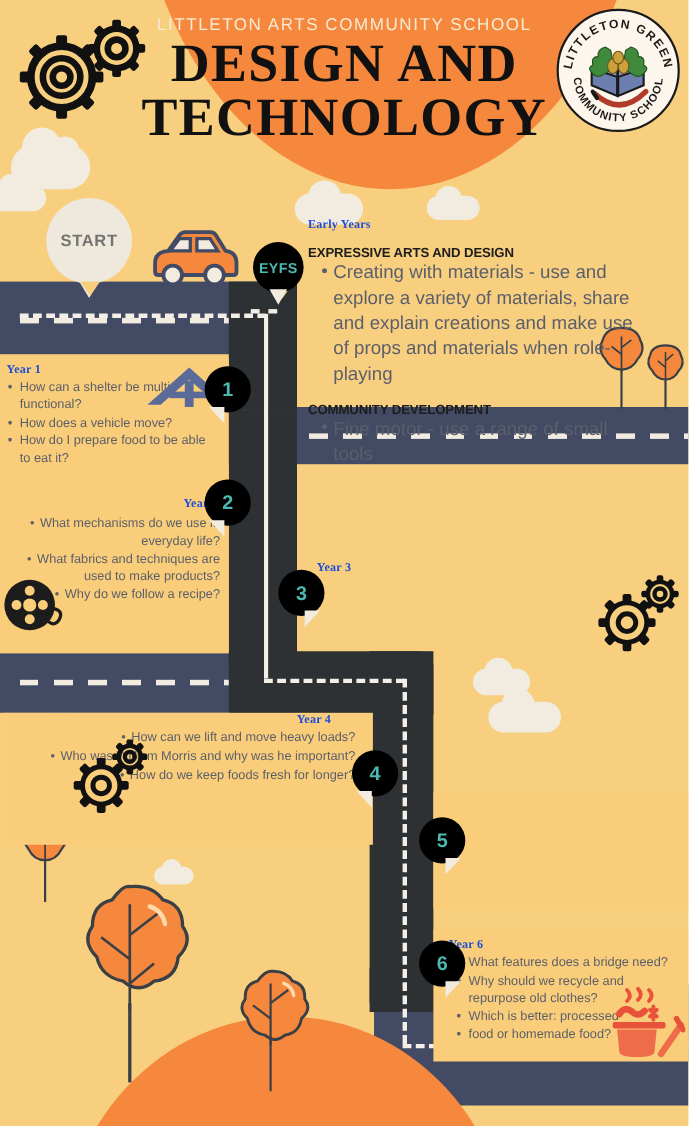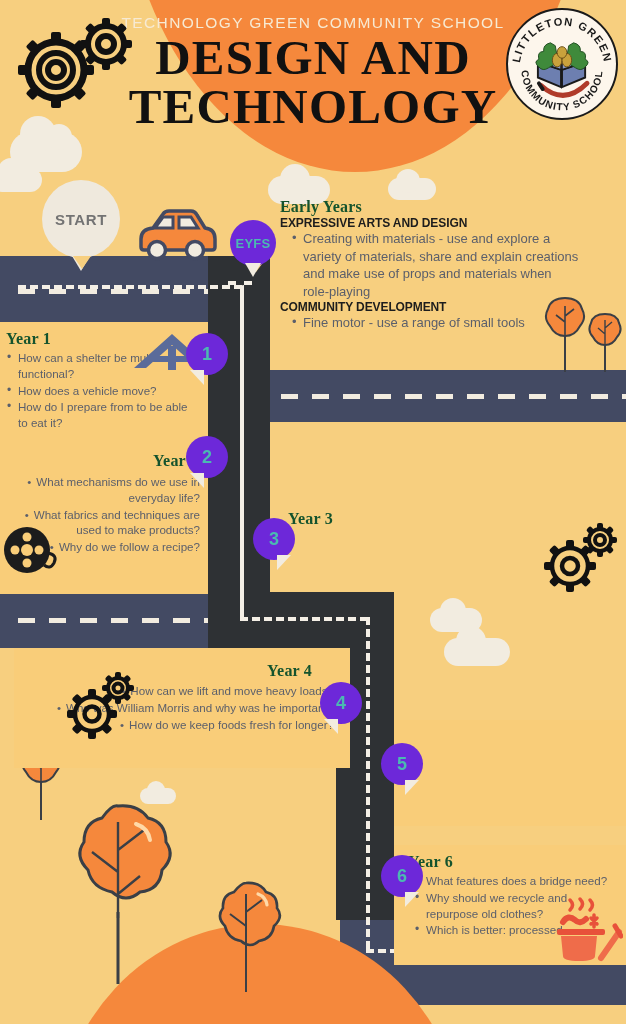--- a/index.html
+++ b/index.html
@@ -108,21 +108,21 @@
     margin-left:-9px;
     border-left:9px solid transparent;
     border-right:9px solid transparent;
     border-top:15px solid #efe9dd;
   }
 
   .pin {
     position:absolute;
     width:42px; height:42px;
     border-radius:50%;
-    background:#6d28d9;
+    background:#000000;
     display:flex; align-items:center; justify-content:center;
     color:#4bb9b1;
     font-size:18px;
     font-weight:600;
     z-index:6;
   }
   .pin.eyfs { width:46px; height:46px; font-size:13px; font-weight:bold; letter-spacing:0.3px; }
   .pin .tail {
     position:absolute; width:0; height:0;
   }
@@ -144,22 +144,22 @@
     border-left:14px solid transparent;
     border-top:15px solid #f2ece0;
   }
 
   
   .panel { position:absolute; z-index:4; }
   .panel.card { background:#f9cd79; }
   .yr-title {
     font-family:"Liberation Serif", serif;
     font-weight:bold;
-    color:#14532d;
-    font-size:16px;
+    color:#1d4ed8;
+    font-size:11px;
     letter-spacing:0.2px;
   }
   ul.qs { list-style:none; }
   ul.qs li {
     position:relative;
     color:#5b5f6b;
     font-size:11.6px;
     line-height:1.36;
     padding-left:12px;
     margin-bottom:1px;
@@ -172,26 +172,26 @@
   ul.qs.right { text-align:right; }
   ul.qs.right li { padding-left:0; padding-right:0; }
   ul.qs.right li::before { content:""; }
   ul.qs.right li .b { margin-right:5px; }
 
   .sub-head {
     color:#1d1d1d;
     font-size:12px;
     font-weight:bold;
     letter-spacing:-0.1px;
-    margin-top:0;
+    margin-top:13px;
   }
   ul.eyfs-list { list-style:none; margin-left:12px; }
   ul.eyfs-list li {
     position:relative; padding-left:11px;
-    color:#5b5f6b; font-size:13px; line-height:1.35;
+    color:#5b5f6b; font-size:17px; line-height:1.35;
   }
   ul.eyfs-list li::before{
     content:"\2022"; position:absolute; left:0; top:-1px; color:#5b5f6b;
   }
 
   
   .tree { position:absolute; }
   .tree .trunk {
     position:absolute; left:50%; width:2px; background:#3a3f46; transform:translateX(-50%);
   }
@@ -261,21 +261,21 @@
   <div class="road-v" style="left:336px;top:880px;width:58px;height:40px;"></div>
 
   <div class="trackline" style="left:18px;top:285px;width:224px;height:0;border-top-width:4px;"></div>
   <div class="trackline" style="left:240px;top:285px;width:0;height:332px;border-left-width:4px;border-top-left-radius:10px;"></div>
   <div class="trackline" style="left:240px;top:617px;width:128px;height:0;border-top-width:4px;"></div>
   <div class="trackline" style="left:366px;top:617px;width:0;height:332px;border-left-width:4px;"></div>
   <div class="trackline" style="left:366px;top:949px;width:260px;height:0;border-top-width:4px;"></div>
 
   <div style="position:absolute;left:228px;top:281px;width:24px;height:24px;border-top:4px dashed #f4efe6;border-right:0;"></div>
 
-  <div class="school-name">TECHNOLOGY GREEN COMMUNITY SCHOOL</div>
+  <div class="school-name">LITTLETON ARTS COMMUNITY SCHOOL</div>
   <div class="main-title">
     <span>DESIGN AND</span>
     <span>TECHNOLOGY</span>
   </div>
 
   <div class="logo">
     <svg viewBox="0 0 112 112" width="108" height="108" style="position:absolute;left:0;top:0;">
       <defs>
         <path id="arcTop" d="M 12,60 A 44,44 0 0 1 100,60" fill="none"></path>
         <path id="arcBot" d="M 14,62 A 42,42 0 0 0 98,62" fill="none"></path>
@@ -394,21 +394,21 @@
       <path d="M19,2 q12,0 14,9 q4,8 -2,14 q-4,8 -12,8 q-8,0 -12,-8 q-6,-6 -2,-14 q2,-9 14,-9 z" fill="#f5883c" stroke="#3a3f46" stroke-width="2"></path>
       <path d="M19,8 l0,25 M19,16 l7,-6 M19,22 l-7,-6" stroke="#3a3f46" stroke-width="1.4" fill="none"></path>
     </svg>
   </div>
 
   <div class="panel card" style="left:0;top:322px;width:208px;height:120px;padding:8px 10px 0 6px;">
     <div class="yr-title" style="margin-bottom:2px;">Year 1</div>
     <ul class="qs">
       <li>How can a shelter be multi-functional?</li>
       <li>How does a vehicle move?</li>
-      <li>How do I prepare from to be able to eat it?</li>
+      <li>How do I prepare food to be able to eat it?</li>
     </ul>
   </div>
   <div class="icon" style="left:132px;top:332px;width:80px;height:42px;z-index:5;">
     <svg viewBox="0 0 80 42" width="80" height="42">
       <path d="M40,2 L78,36 L66,36 L40,13 L14,36 L2,36 Z" fill="#5a6b9a"></path>
       <rect x="36" y="14" width="8" height="24" fill="#5a6b9a"></rect>
       <rect x="22" y="24" width="36" height="6" fill="#5a6b9a"></rect>
     </svg>
   </div>
   <div class="pin tail-dl" style="left:186px;top:333px;">
@@ -477,21 +477,21 @@
         <g transform="rotate(45)">
             <rect x="-3" y="-17" width="6" height="7" rx="2"></rect>
             <rect x="-3" y="10" width="6" height="7" rx="2"></rect>
             <rect x="-17" y="-3" width="7" height="6" rx="2"></rect>
             <rect x="10" y="-3" width="7" height="6" rx="2"></rect>
           </g>
       </g>
     </svg>
   </div>
 
-  <div class="panel card" style="left:14px;top:648px;width:336px;height:120px;padding:14px 16px 0 6px;">
+  <div class="panel card" style="left:3px;top:648px;width:336px;height:120px;padding:0 16px 0 6px;">
     <div class="yr-title" style="text-align:right;margin-bottom:3px;padding-right:22px;">Year 4</div>
     <ul class="qs right">
       <li><span class="b">•</span><span>How can we lift and move heavy loads?</span></li>
       <li><span class="b">•</span><span>Who was William Morris and why was he important?</span></li>
       <li><span class="b">•</span><span>How do we keep foods fresh for longer?</span></li>
     </ul>
   </div>
   <div class="icon" style="left:66px;top:672px;width:72px;height:68px;z-index:5;">
     <svg viewBox="0 0 72 68" width="72" height="68">
       <g fill="none" stroke="#111" stroke-width="4.5">
@@ -539,20 +539,21 @@
     <span>5</span>
     <span class="tail"></span>
   </div>
 
   <div class="panel card" style="left:394px;top:845px;width:232px;height:120px;padding:8px 8px 0 14px;">
     <div class="yr-title" style="margin-bottom:2px;">Year 6</div>
     <ul class="qs" style="padding-left:6px;">
       <li>What features does a bridge need?</li>
       <li>Why should we recycle and repurpose old clothes?</li>
       <li>Which is better: processed</li>
+      <li> food or homemade food?</li>
     </ul>
   </div>
   <div class="pin tail-dr" style="left:381px;top:855px;">
     <span>6</span>
     <span class="tail"></span>
   </div>
 
   <div class="icon" style="left:551px;top:896px;width:72px;height:66px;z-index:6;">
     <svg viewBox="0 0 72 66" width="72" height="66">
       <g fill="none" stroke="#e8513a" stroke-width="3.5" stroke-linecap="round">

